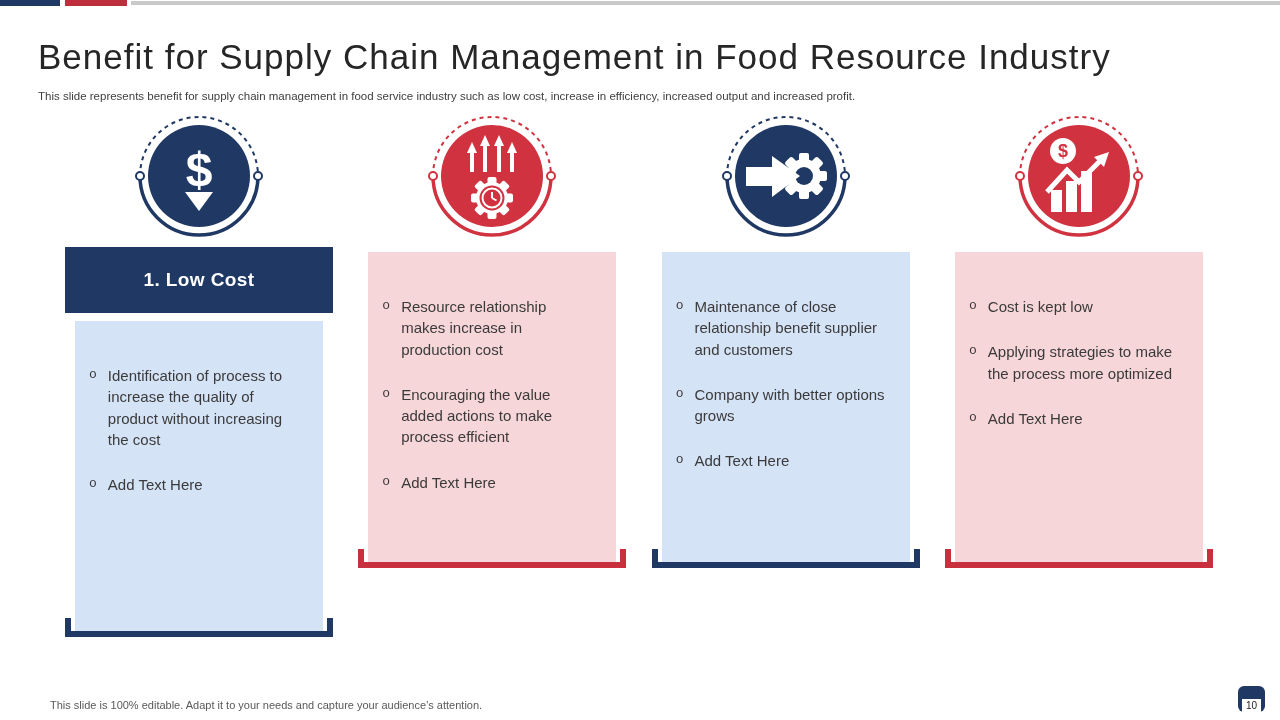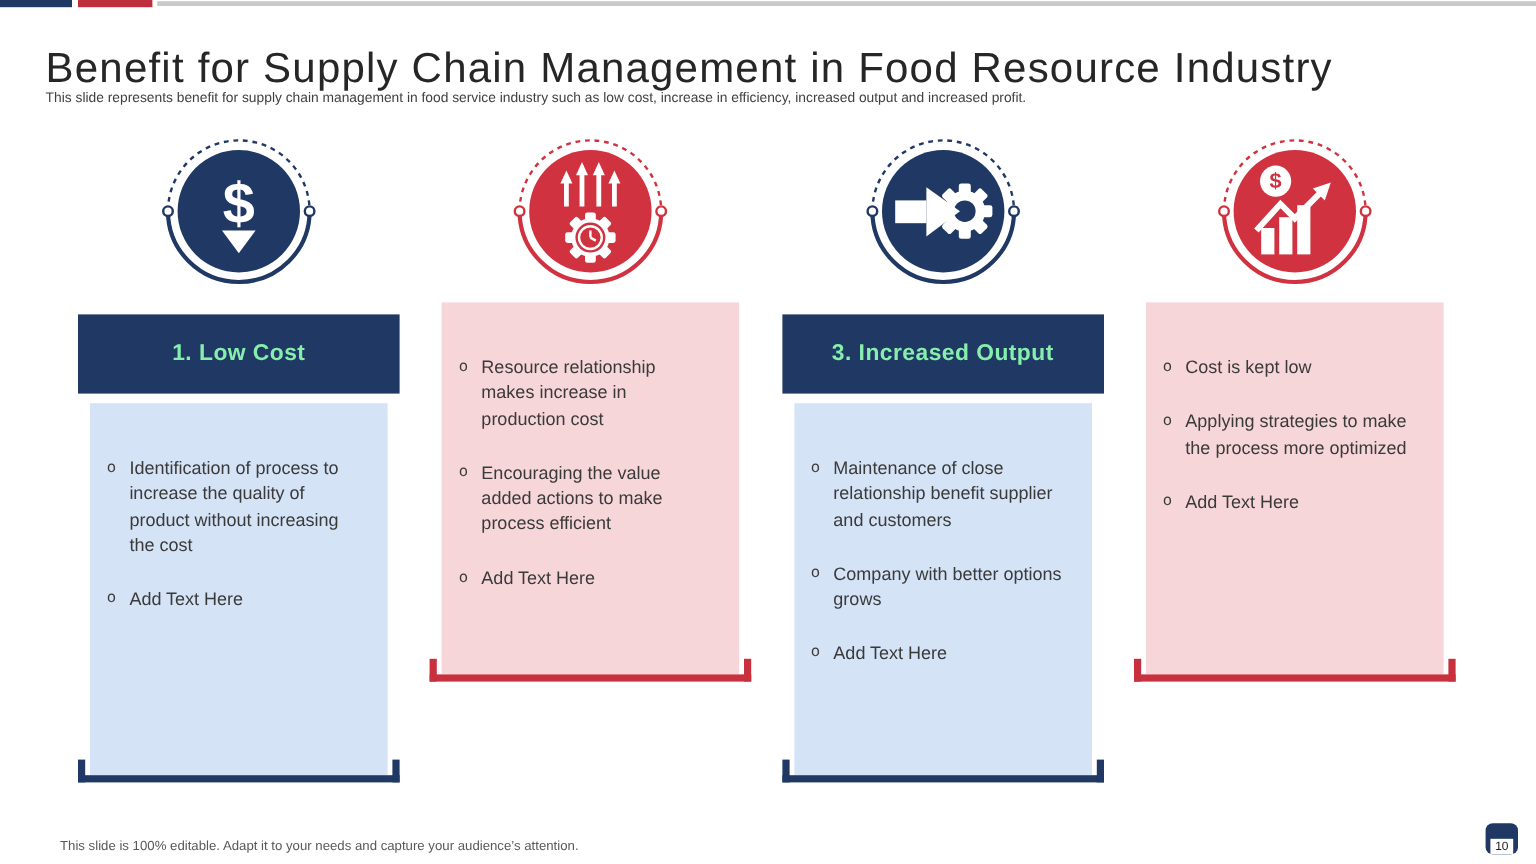--- a/index.html
+++ b/index.html
@@ -10,35 +10,35 @@
   
   .topbar-navy{position:absolute;left:0;top:0;width:60px;height:6px;background:#1F3864;}
   .topbar-red{position:absolute;left:65px;top:0;width:62px;height:6px;background:#BE2F3D;}
   .topbar-gray{position:absolute;left:131px;top:1px;right:0;height:4px;background:#C9C9C9;}
 
   .slide-title{
     position:absolute;left:38px;top:14px;font-size:35px;letter-spacing:1px;
     color:#262626;font-weight:400;white-space:nowrap;
   }
   .slide-subtitle{
-    position:absolute;left:38px;top:76px;font-size:11.5px;color:#404040;white-space:nowrap;
+    position:absolute;left:38px;top:90px;font-size:11.5px;color:#404040;white-space:nowrap;
   }
 
   .columns{
     position:absolute;left:65px;top:110px;width:1148px;
     display:flex;justify-content:space-between;
   }
   .column{width:268px;position:relative;}
 
   .icon-wrap{height:134px;display:flex;justify-content:center;align-items:flex-start;}
   .icon-wrap svg{display:block;}
 
   .header-bar{
-    height:66px;margin-top:18px;display:flex;align-items:center;justify-content:center;
-    color:#86efac;font-weight:bold;font-size:19px;letter-spacing:0.4px;
+    height:66px;margin-top:3px;display:flex;align-items:center;justify-content:center;
+    color:#ffffff;font-weight:bold;font-size:19px;letter-spacing:0.4px;
   }
   .header-bar.navy{background:#1F3864;}
   .header-bar.red{background:#D0333F;}
 
   .content-area{position:relative;height:316px;margin-top:8px;}
   .panel{
     position:absolute;left:10px;right:10px;top:0;bottom:6px;
     padding:44px 22px 0 14px;box-sizing:border-box;
   }
   .panel.blue{background:#D5E3F7;}
@@ -178,21 +178,20 @@
             <rect x="-23" y="-5" width="46" height="10" rx="2" transform="rotate(90)"></rect>
             <rect x="-23" y="-5" width="46" height="10" rx="2" transform="rotate(135)"></rect>
           </g>
           <circle r="17" fill="#ffffff"></circle>
           <circle r="9" fill="#1F3864"></circle>
         </g>
         <rect x="26" y="57" width="26" height="19" fill="#ffffff"></rect>
         <polygon points="52,46 52,87 80,66" fill="#ffffff"></polygon>
       </svg>
     </div>
-    <div class="header-bar navy">3. Increased Output</div>
     <div class="content-area">
       <div class="panel blue">
         <div class="bullet">
             <span class="marker">o</span>
             <span>Maintenance of close relationship benefit supplier and customers</span>
           </div>
         <div class="bullet">
             <span class="marker">o</span>
             <span>Company with better options grows</span>
           </div>

